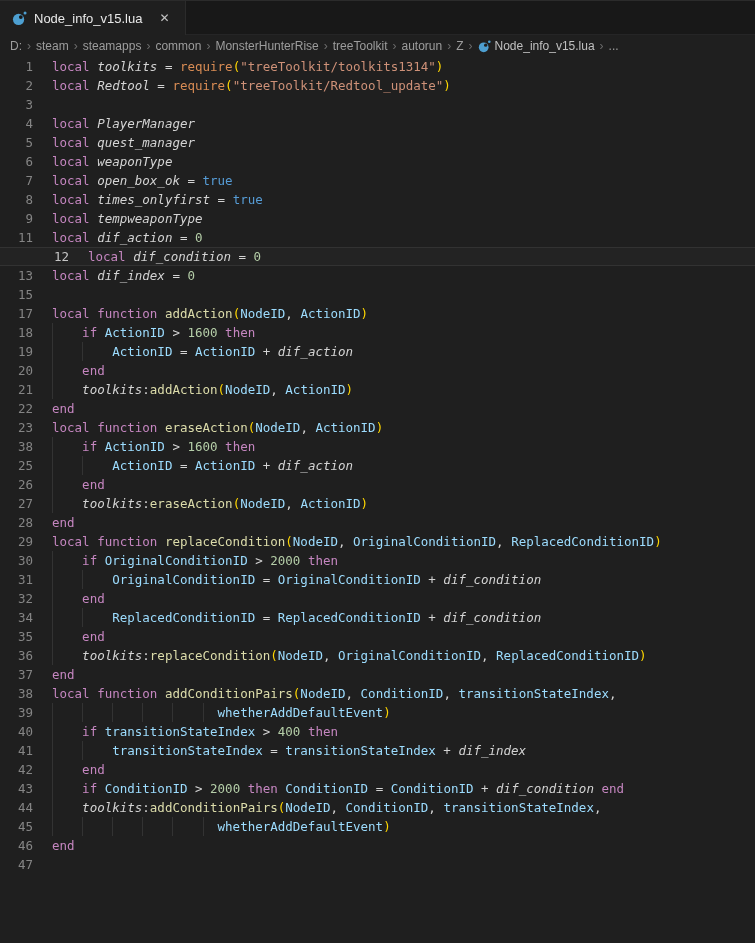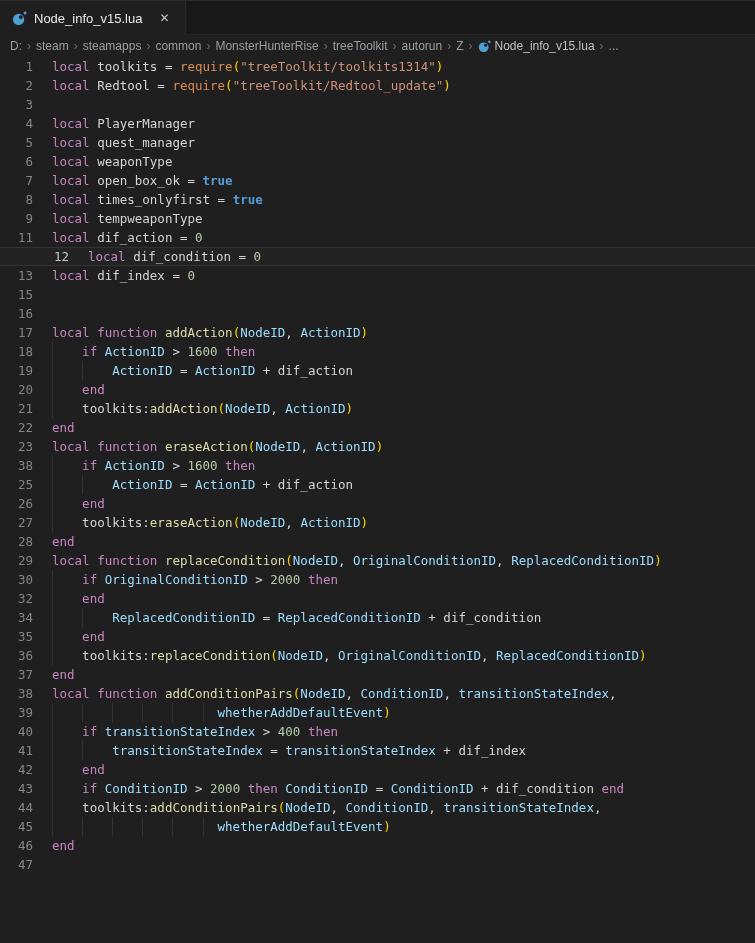--- a/index.html
+++ b/index.html
@@ -33,27 +33,27 @@
   .line.current:before { content:""; position:absolute; left:0; right:0; top:0;
     border-top:1px solid #323232; }
   .line.current:after { content:""; position:absolute; left:0; right:0; bottom:0;
     border-bottom:1px solid #323232; }
   .line.current .ln { color:#c6c6c6;margin-left:36px; }
   .guide { position:absolute; top:0; bottom:0; width:1px; background:#333333; }
 
   .tok-kw { color:var(--t-kw); }
   .tok-fn { color:var(--t-fn); }
   .tok-rq { color:var(--t-rq); }
-  .tok-v  { color:var(--t-v);  }
+  .tok-v  { color:var(--t-v);font-style:italic;  }
   .tok-p  { color:var(--t-p);  }
   .tok-op { color:var(--t-op); }
   .tok-b  { color:var(--t-b);  }
   .tok-s  { color:var(--t-s);  }
   .tok-n  { color:var(--t-n);  }
-  .tok-bo { color:var(--t-bo);font-weight:bold; }
+  .tok-bo { color:var(--t-bo); }
   .tok-cm { color:var(--t-cm); }
 </style>
 </head>
 <body>
 
 <div class="tabbar">
   <div class="tab">
     <span class="fileicon">
       <svg width="15" height="15" viewBox="0 0 16 16">
         <circle cx="7" cy="9" r="6" fill="#4d9fd1"></circle>
@@ -144,24 +144,20 @@
     </div>
     <div class="line">
       <div class="ln">13</div>
       <div class="lc"><span class="tok-kw">local </span><span class="tok-v">dif_index</span><span class="tok-op"> = </span><span class="tok-n">0</span></div>
     </div>
     <div class="line">
       <div class="ln">15</div>
       <div class="lc"></div>
     </div>
     <div class="line">
-      <div class="ln">16</div>
-      <div class="lc"></div>
-    </div>
-    <div class="line">
       <div class="ln">17</div>
       <div class="lc"><span class="tok-kw">local function </span><span class="tok-fn">addAction</span><span class="tok-b">(</span><span class="tok-p">NodeID</span><span class="tok-op">, </span><span class="tok-p">ActionID</span><span class="tok-b">)</span></div>
     </div>
     <div class="line">
       <div class="ln">18</div>
       <div class="lc"><span class="guide" style="left: calc(0ch);"></span><span class="tok-kw">    if </span><span class="tok-p">ActionID</span><span class="tok-op"> &gt; </span><span class="tok-n">1600</span><span class="tok-kw"> then</span></div>
     </div>
     <div class="line">
       <div class="ln">19</div>
       <div class="lc"><span class="guide" style="left: calc(0ch);"></span><span class="guide" style="left: calc(4ch);"></span><span class="tok-p">        ActionID</span><span class="tok-op"> = </span><span class="tok-p">ActionID</span><span class="tok-op"> + </span><span class="tok-v">dif_action</span></div>
@@ -204,20 +200,24 @@
     </div>
     <div class="line">
       <div class="ln">29</div>
       <div class="lc"><span class="tok-kw">local function </span><span class="tok-fn">replaceCondition</span><span class="tok-b">(</span><span class="tok-p">NodeID</span><span class="tok-op">, </span><span class="tok-p">OriginalConditionID</span><span class="tok-op">, </span><span class="tok-p">ReplacedConditionID</span><span class="tok-b">)</span></div>
     </div>
     <div class="line">
       <div class="ln">30</div>
       <div class="lc"><span class="guide" style="left: calc(0ch);"></span><span class="tok-kw">    if </span><span class="tok-p">OriginalConditionID</span><span class="tok-op"> &gt; </span><span class="tok-n">2000</span><span class="tok-kw"> then</span></div>
     </div>
     <div class="line">
+      <div class="ln">31</div>
+      <div class="lc"><span class="guide" style="left: calc(0ch);"></span><span class="guide" style="left: calc(4ch);"></span><span class="tok-p">        OriginalConditionID</span><span class="tok-op"> = </span><span class="tok-p">OriginalConditionID</span><span class="tok-op"> + </span><span class="tok-v">dif_condition</span></div>
+    </div>
+    <div class="line">
       <div class="ln">32</div>
       <div class="lc"><span class="guide" style="left: calc(0ch);"></span><span class="tok-kw">    end</span></div>
     </div>
     <div class="line">
       <div class="ln">34</div>
       <div class="lc"><span class="guide" style="left: calc(0ch);"></span><span class="guide" style="left: calc(4ch);"></span><span class="tok-p">        ReplacedConditionID</span><span class="tok-op"> = </span><span class="tok-p">ReplacedConditionID</span><span class="tok-op"> + </span><span class="tok-v">dif_condition</span></div>
     </div>
     <div class="line">
       <div class="ln">35</div>
       <div class="lc"><span class="guide" style="left: calc(0ch);"></span><span class="tok-kw">    end</span></div>

